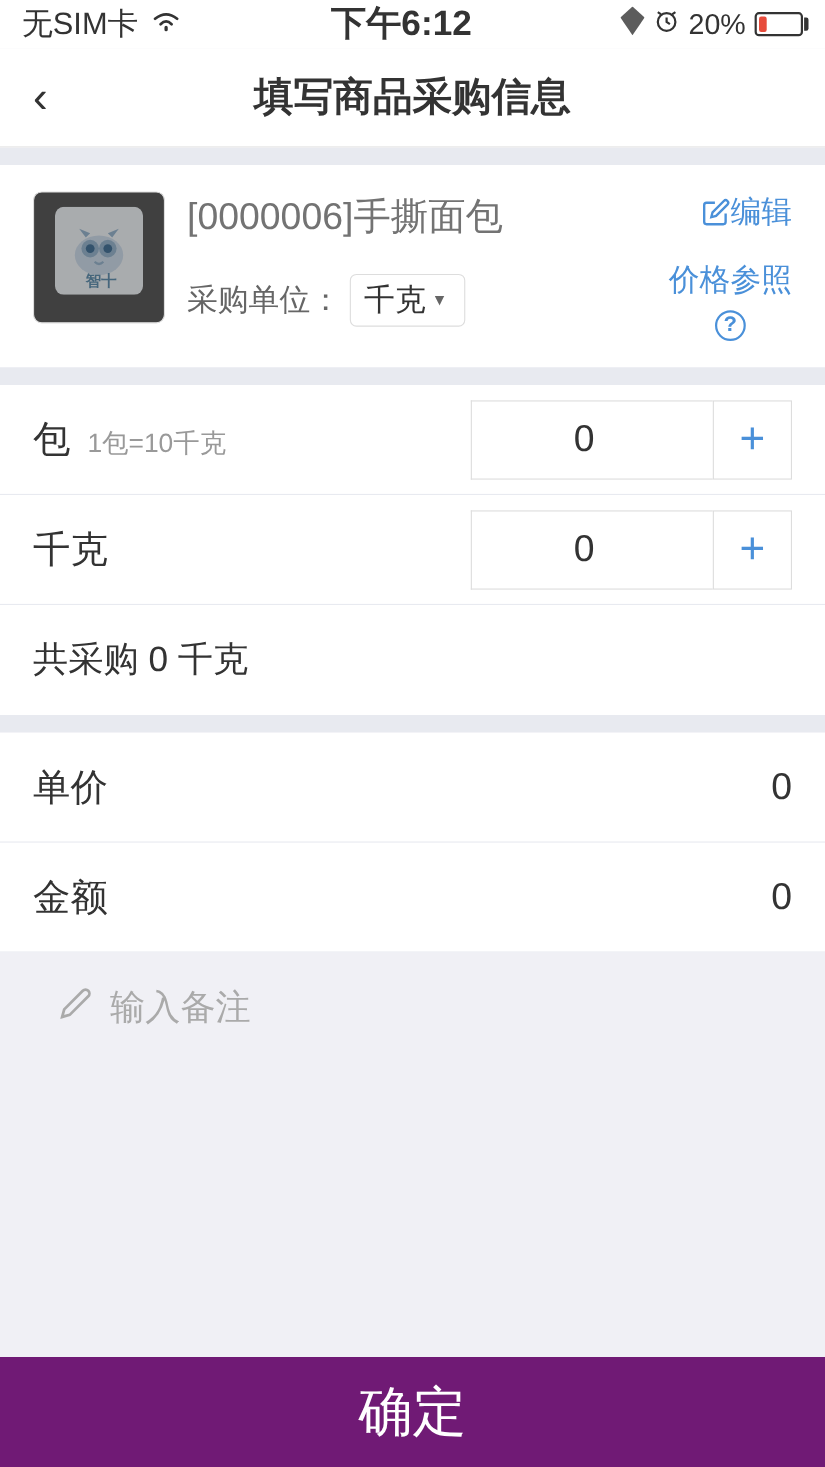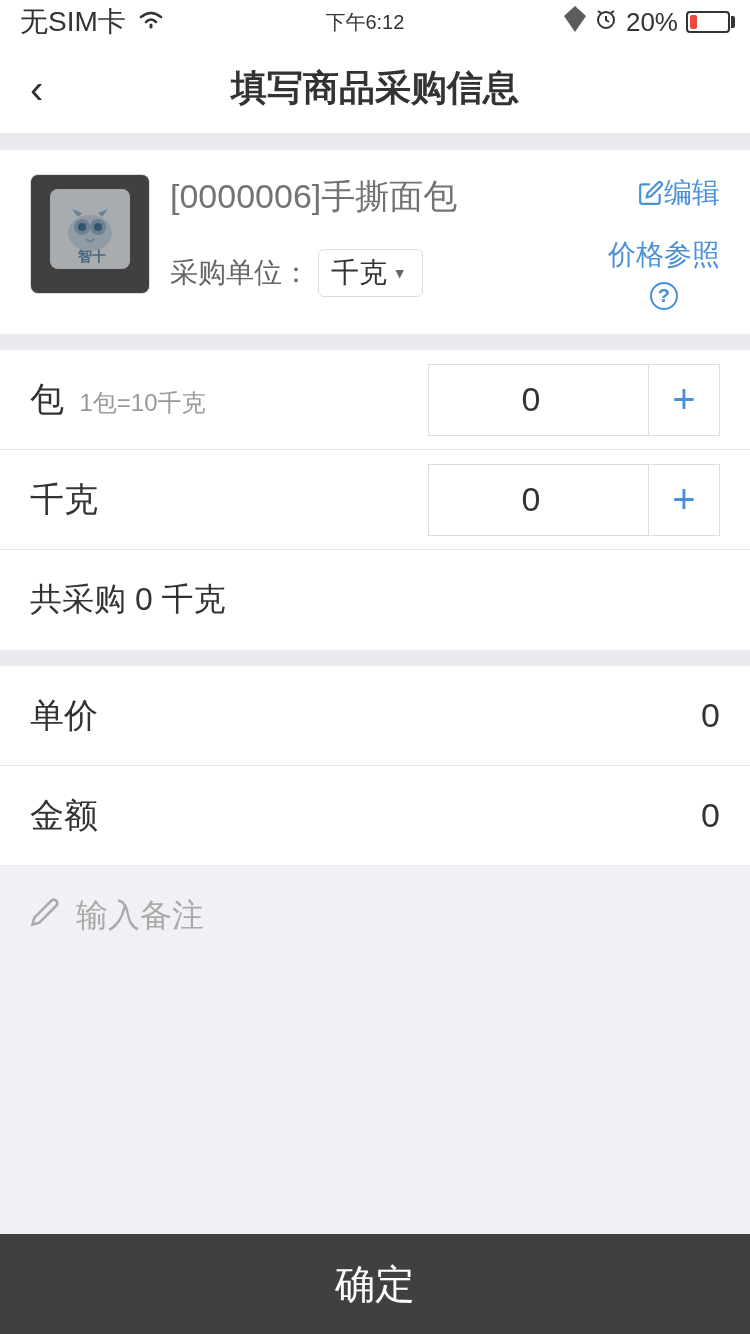--- a/index.html
+++ b/index.html
@@ -24,22 +24,22 @@
       padding: 0 20px;
       font-size: 28px;
       font-weight: 500;
     }
     .status-left {
       display: flex;
       align-items: center;
       gap: 10px;
     }
     .status-center {
-      font-size: 20px;
-      font-weight: 400;
+      font-size: 32px;
+      font-weight: 700;
     }
     .status-right {
       display: flex;
       align-items: center;
       gap: 8px;
       font-size: 26px;
     }
     .battery-icon {
       width: 44px;
       height: 22px;
@@ -296,20 +296,21 @@
     }
 
     
     .notes-section {
       background: #f0f0f5;
       padding: 28px 30px;
       display: flex;
       align-items: center;
       gap: 16px;
       min-height: 80px;
+      margin-left: 24px;
     }
     .pencil-icon {
       font-size: 32px;
       color: #999;
     }
     .notes-placeholder {
       font-size: 32px;
       color: #aaa;
     }
 
@@ -317,23 +318,23 @@
     .content-area {
       flex: 1;
       min-height: 300px;
       background: #f0f0f5;
     }
 
     
     .confirm-btn {
       width: 750px;
       height: 100px;
-      background: #404040;
+      background: #701a75;
       color: #fff;
-      font-size: 40px;
+      font-size: 49px;
       display: flex;
       align-items: center;
       justify-content: center;
       cursor: pointer;
       position: fixed;
       bottom: 0;
       left: 0;
       border: none;
     }
 

